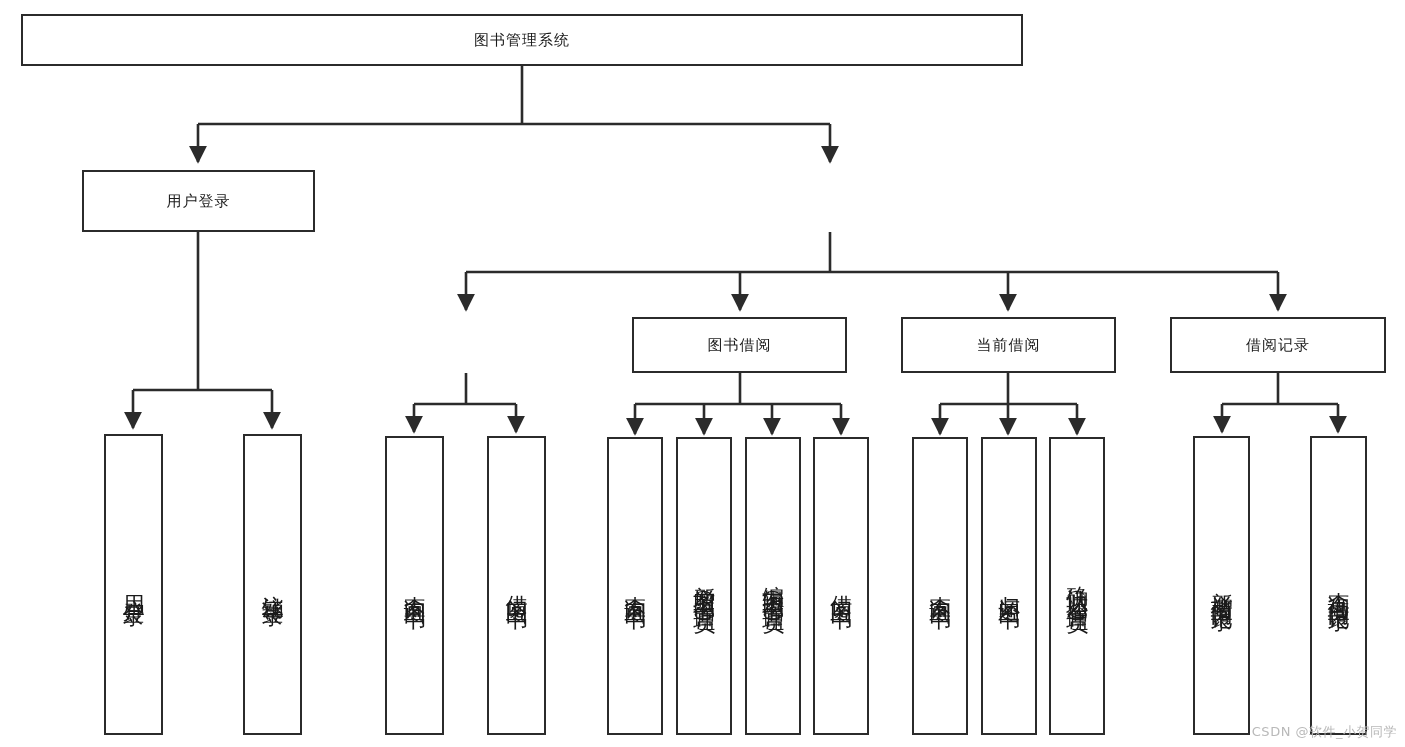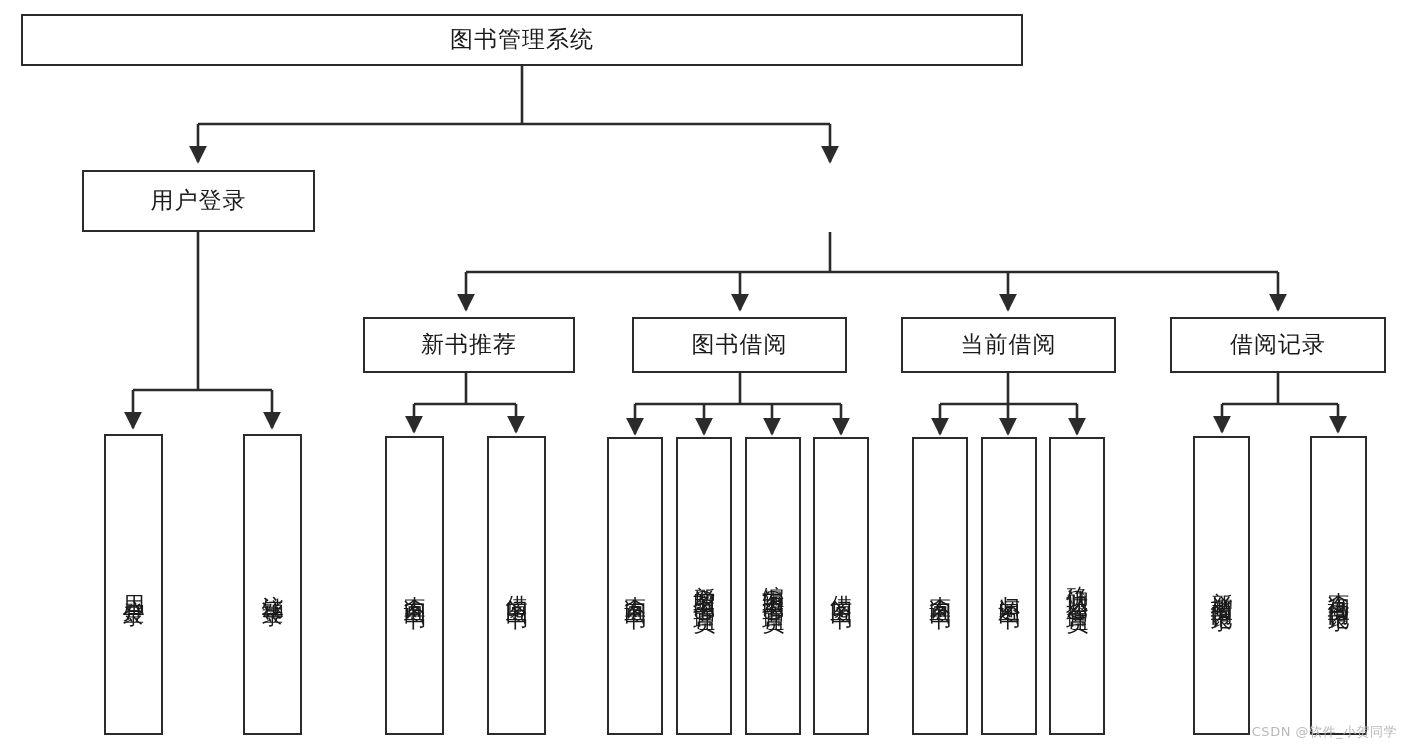--- a/index.html
+++ b/index.html
@@ -32,21 +32,21 @@
     border: 2.5px solid #2b2b2b;
     background: #ffffff;
     display: flex;
     align-items: center;
     justify-content: center;
     color: #1a1a1a;
     line-height: 1.12;
     text-align: center;
   }
   .node.h {
-    font-size: 23px;
+    font-size: 15px;
     letter-spacing: 1px;
   }
   .node.v {
     font-size: 22px;
     writing-mode: vertical-rl;
     text-orientation: upright;
     letter-spacing: 4px;
     padding: 6px 0;
   }
   .node.v .vlabel {
@@ -125,23 +125,20 @@
   </svg>
 
   <div class="node h" style="left:21px; top:14px; width:1002px; height:52px;">
     <span class="hlabel">图书管理系统</span>
   </div>
 
   <div class="node h" style="left:82px; top:170px; width:233px; height:62px;">
     <span class="hlabel">用户登录</span>
   </div>
 
-  <div class="node h" style="left:363px; top:317px; width:212px; height:56px;">
-    <span class="hlabel">新书推荐</span>
-  </div>
   <div class="node h" style="left:632px; top:317px; width:215px; height:56px;">
     <span class="hlabel">图书借阅</span>
   </div>
   <div class="node h" style="left:1170px; top:317px; width:216px; height:56px;">
     <span class="hlabel">借阅记录</span>
   </div>
   <div class="node h" style="left:901px; top:317px; width:215px; height:56px;">
     <span class="hlabel">当前借阅</span>
   </div>
 

